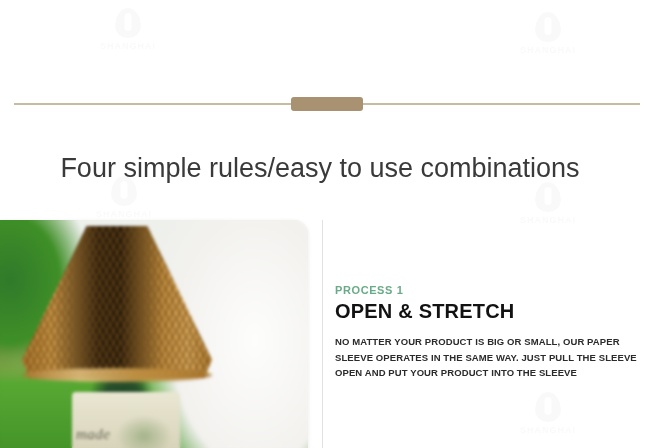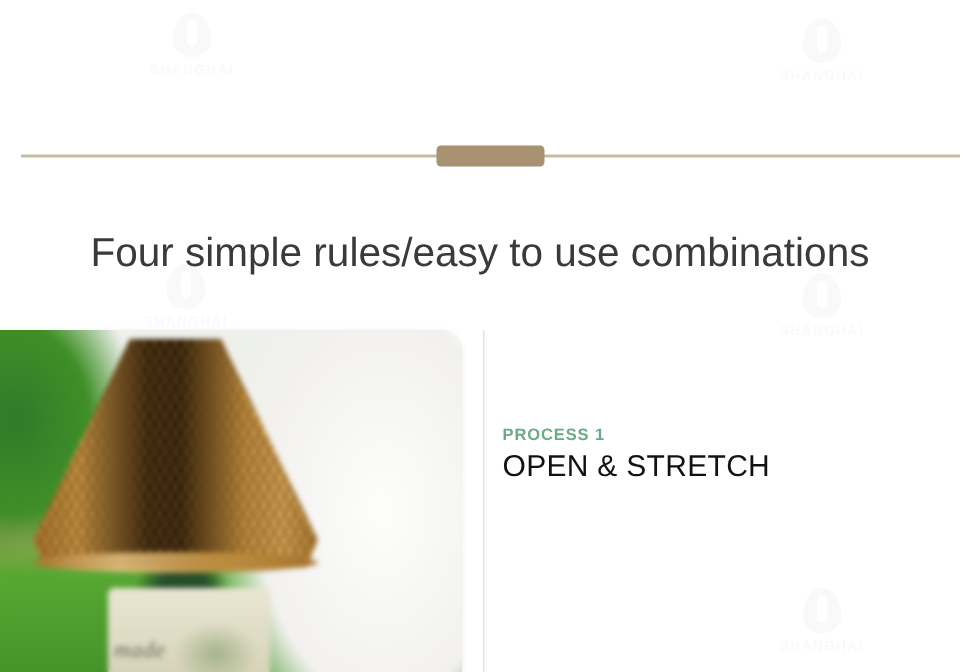--- a/index.html
+++ b/index.html
@@ -241,21 +241,21 @@
   }
   .process-label {
     font-size: 11px;
     font-weight: bold;
     letter-spacing: 0.6px;
     color: #6aab87;
     margin: 0 0 4px 0;
   }
   .process-heading {
     font-size: 20px;
-    font-weight: normal;
+    font-weight: bold;
     color: #121212;
     letter-spacing: 0.2px;
     margin: 0 0 11px 0;
     white-space: nowrap;
   }
   .process-body {
     font-size: 9.5px;
     font-weight: bold;
     line-height: 15.5px;
     color: #2b2b2b;
@@ -312,16 +312,17 @@
         <span class="label-script">made</span>
       </div>
       <div class="photo-blur"></div>
     </div>
 
     <div class="vdivider"></div>
 
     <div class="text-block">
       <p class="process-label">PROCESS 1</p>
       <p class="process-heading">OPEN &amp; STRETCH</p>
+      <p class="process-body">NO MATTER YOUR PRODUCT IS BIG OR SMALL, OUR PAPER SLEEVE OPERATES IN THE SAME WAY. JUST PULL THE SLEEVE OPEN AND PUT YOUR PRODUCT INTO THE SLEEVE</p>
     </div>
 
   </div>
 </div>
 
 </body></html>

